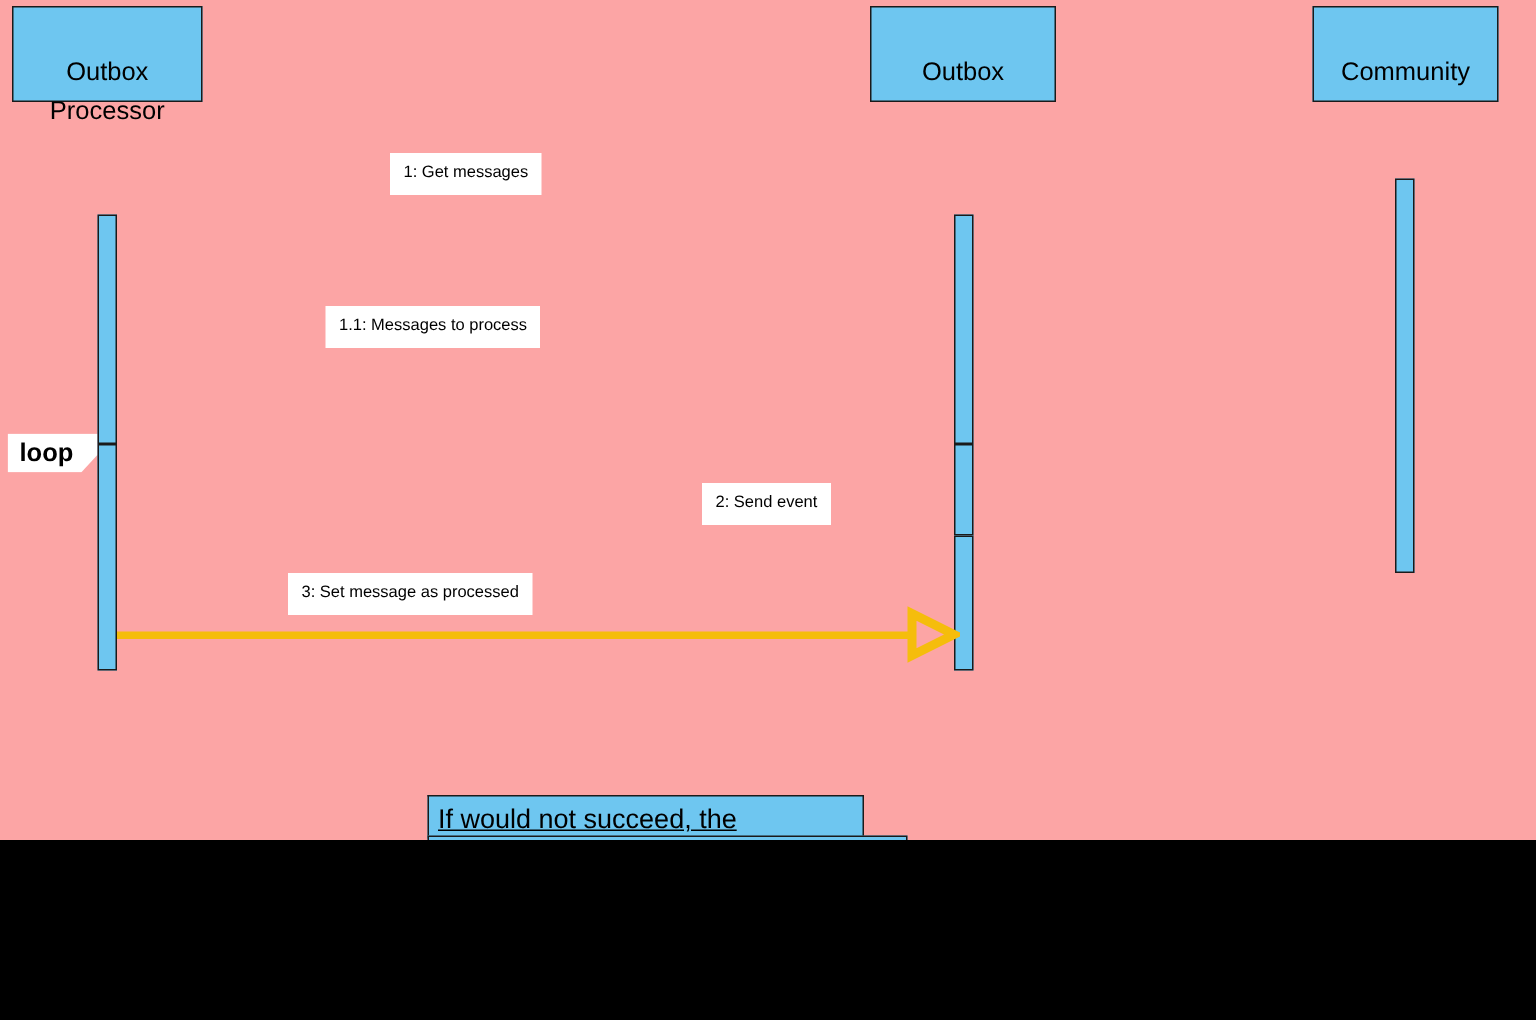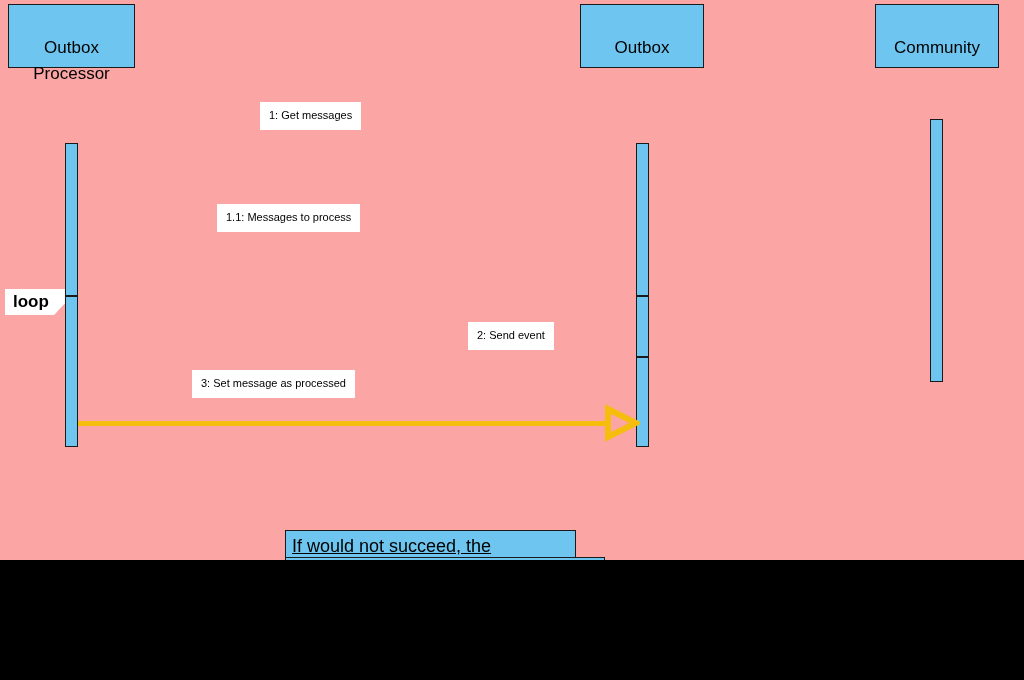--- a/index.html
+++ b/index.html
@@ -138,21 +138,21 @@
   <div class="activation" style="left:636px; top:357px; width:13px; height:90px;"></div>
 
   <div class="activation" style="left:930px; top:119px; width:13px; height:263px;"></div>
 
   <div class="msg-label" style="left:260px; top:102px;">1: Get messages</div>
 
   <div class="msg-label" style="left:217px; top:204px;">1.1: Messages to process</div>
 
   <div class="msg-label" style="left:420px; top:322px;margin-left:48px;">2: Send event</div>
 
-  <div class="msg-label" style="left:192px; top:370px;">3: Set message as processed</div>
+  <div class="msg-label" style="left:192px; top:382px;">3: Set message as processed</div>
 
   <div class="arrow-line" style="left:78px; top:421px; width:530px;"></div>
   <div class="arrow-head" style="left:604px; top:404px; width:36px; height:38px;">
     <svg width="36" height="38" viewBox="0 0 36 38">
       <polygon points="4,5 32,19 4,33" fill="none" stroke="#F5BD0C" stroke-width="6" stroke-linejoin="miter"></polygon>
     </svg>
   </div>
 
   <div class="frag-tag" style="left:5px; top:289px;">loop</div>
 

